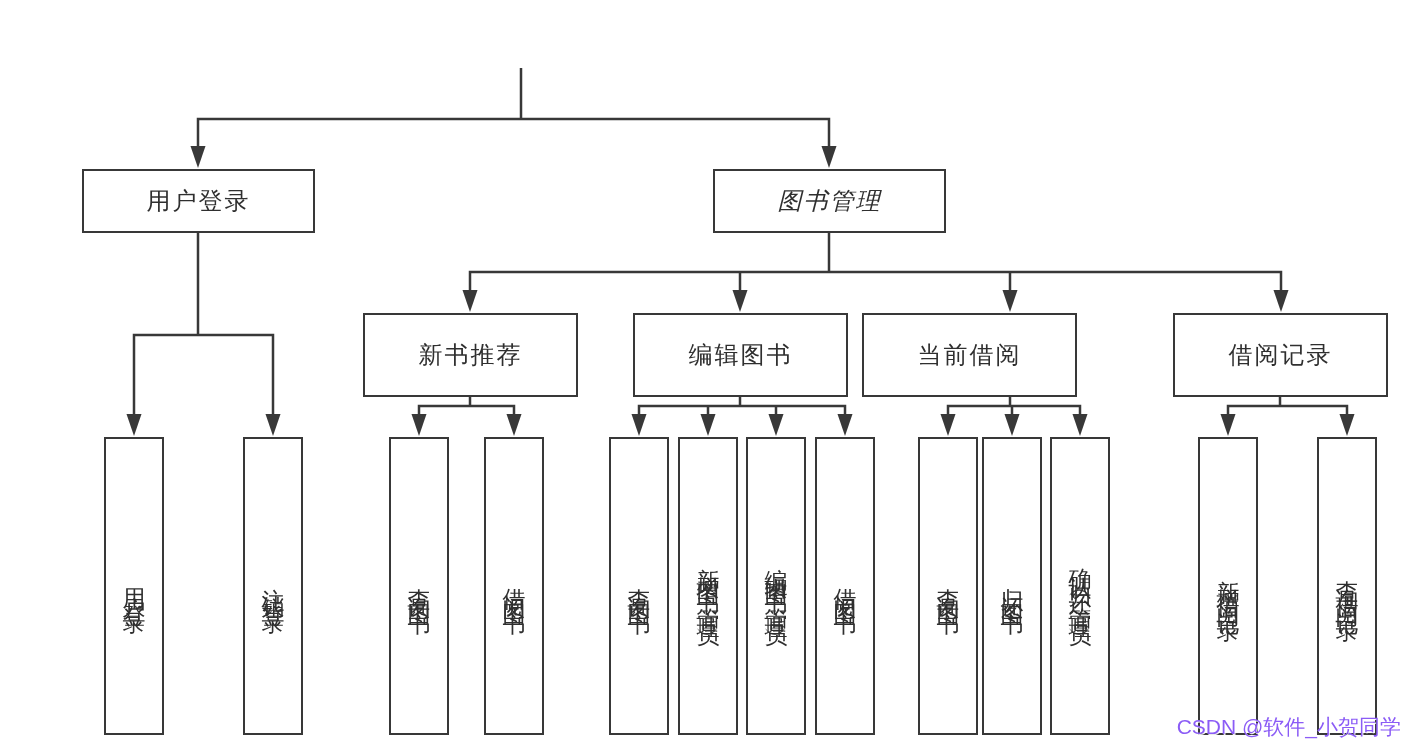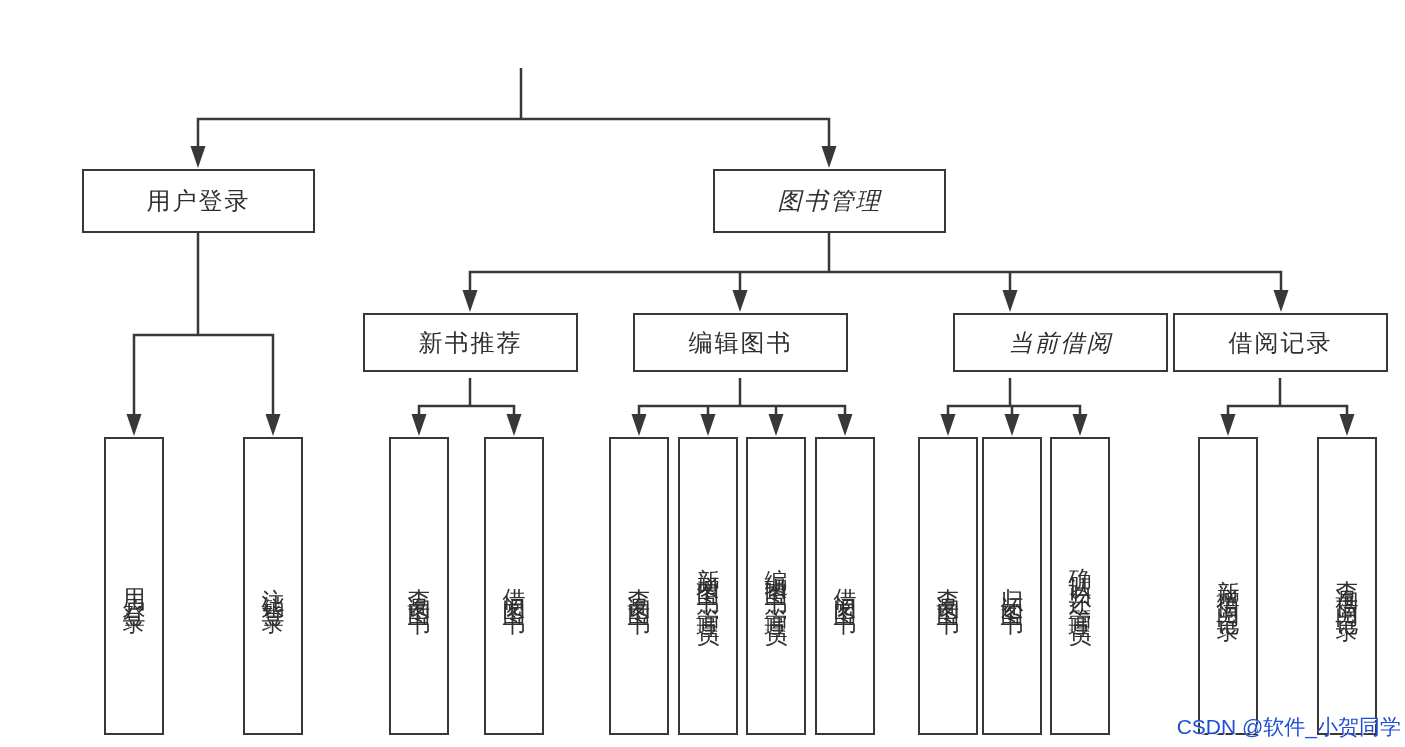--- a/index.html
+++ b/index.html
@@ -35,24 +35,24 @@
   .hnode span {
     font-size: 24px;
     letter-spacing: 2px;
     line-height: 1;
     white-space: nowrap;
   }
   .root-node   { left: 21px;  top: 13px;  width: 1001px; height: 55px; }
   .l2-node     { top: 169px;  width: 233px; height: 64px; }
   .l2-user     { left: 82px;  }
   .l2-book     { left: 713px; font-style: italic; }
-  .l3-node     { top: 313px;  width: 215px; height: 59px; }
+  .l3-node     { top: 313px;  width: 215px; height: 84px; }
   .l3-a { left: 363px; }
   .l3-b { left: 633px; }
-  .l3-c { left: 953px; font-style: italic; }
+  .l3-c { left: 862px; }
   .l3-d { left: 1173px; }
   .vbox {
     top: 437px;
     width: 60px;
     height: 298px;
   }
   .vbox span {
     writing-mode: vertical-rl;
     text-orientation: mixed;
     font-size: 23px;
@@ -72,21 +72,21 @@
   .v10 { left: 982px; }
   .v11 { left: 1050px; }
   .v12 { left: 1198px; }
   .v13 { left: 1317px; }
   .watermark {
     position: absolute;
     right: 4px;
     bottom: 6px;
     z-index: 3;
     font-size: 21px;
-    color: #1d4ed8;
+    color: #8b5cf6;
     text-shadow: 1px 1px 0 rgba(255,255,255,0.9);
     white-space: nowrap;
   }
 </style>
 </head>
 <body>
 
 <div class="canvas">
 
   <svg class="connectors" width="1405" height="747" viewBox="0 0 1405 747" xmlns="http://www.w3.org/2000/svg">

